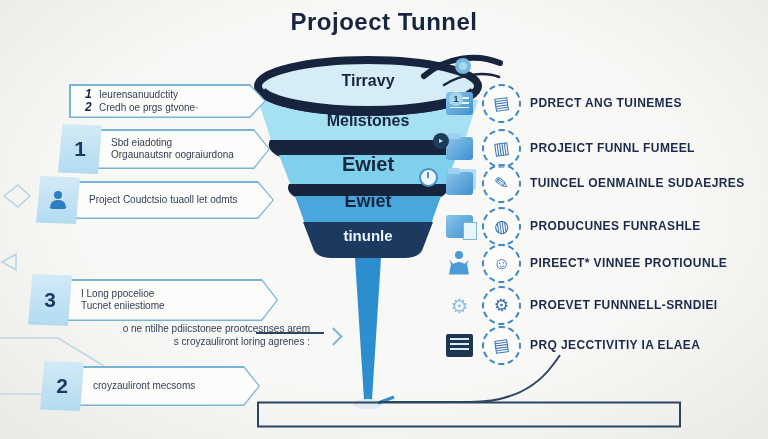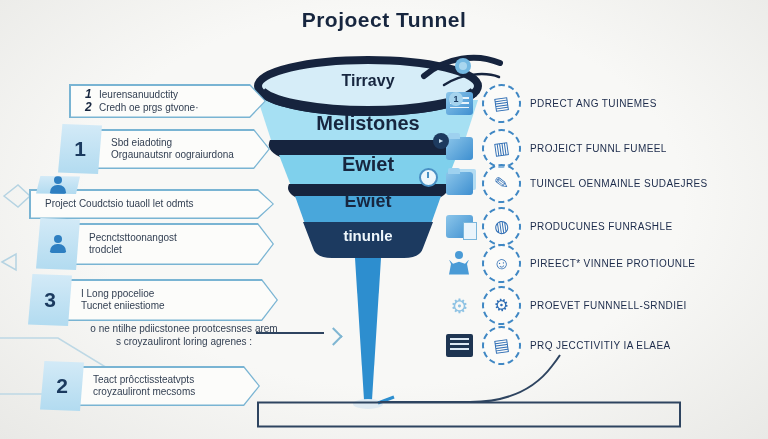--- a/index.html
+++ b/index.html
@@ -1,25 +1,25 @@
 <!DOCTYPE html>
 <html><head>
 <meta charset="utf-8">
 <style>
   html,body{margin:0;padding:0;background:#ffffff;}
   .stage{position:relative;width:768px;height:439px;overflow:hidden;
     background:radial-gradient(ellipse at 50% 45%, #f8f8f6 55%, #e9e9e6 100%);
     font-family:"Liberation Sans", sans-serif;}
   .bg{position:absolute;inset:0;width:768px;height:439px;}
   .title{position:absolute;top:8px;left:0;right:0;text-align:center;
-    font-size:21px;font-weight:800;color:#17263f;letter-spacing:.5px;}
+    font-size:24px;font-weight:800;color:#17263f;letter-spacing:.5px;}
   
   .flabel{position:absolute;text-align:center;font-weight:800;color:#17263f;}
   .fl1{top:72px;left:288px;width:160px;font-size:16px;}
-  .fl2{top:112px;left:268px;width:200px;font-size:20px;}
+  .fl2{top:112px;left:268px;width:200px;font-size:16px;}
   .fl3{top:153px;left:288px;width:160px;font-size:20px;}
   .fl4{top:191px;left:298px;width:140px;font-size:18px;}
   .fl5{top:227px;left:308px;width:120px;font-size:15px;color:#eef6fb;}
   
   .litem{position:absolute;display:flex;align-items:center;z-index:2;}
   .tab{flex:none;width:44px;align-self:stretch;margin:-5px 0;
     background:linear-gradient(180deg,#d3eaf7,#b2dbf0);
     clip-path:polygon(10% 0,100% 3%,91% 100%,0 97%);
     display:flex;align-items:center;justify-content:center;
     font-weight:800;color:#1b3a5f;font-size:21px;z-index:1;}
@@ -60,21 +60,21 @@
     clip-path:polygon(0 100%,10% 30%,0 0,20% 28%,50% 15%,80% 28%,100% 0,90% 30%,100% 100%);}
   .mini.gears{background:transparent;}
   .mini.gears::before{content:"⚙";position:absolute;inset:0;text-align:center;
     line-height:24px;font-size:20px;color:#8fc3e4;}
   .mini.clip{background:#1e3552;border-radius:2px;}
   .mini.clip::after{content:"";position:absolute;left:4px;top:4px;right:4px;bottom:4px;
     background:repeating-linear-gradient(180deg,#dce9f4 0 2px,transparent 2px 5px);}
   .cicon{flex:none;width:35px;height:35px;border:2.5px dashed #4088c4;border-radius:50%;
     color:#2e6db4;display:flex;align-items:center;justify-content:center;
     font-size:17px;transform:rotate(-8deg);background:rgba(255,255,255,.4);}
-  .rlabel{font-size:10px;font-weight:400;color:#1b2a4a;letter-spacing:.4px;white-space:nowrap;}
+  .rlabel{font-size:12px;font-weight:700;color:#1b2a4a;letter-spacing:.4px;white-space:nowrap;}
   
   .coin{position:absolute;left:449px;top:92px;width:14px;height:14px;border-radius:50%;
     background:#a6d4ee;color:#1b3a5f;font-size:9px;font-weight:800;text-align:center;line-height:14px;z-index:2;}
   .bird{position:absolute;left:433px;top:133px;width:16px;height:16px;border-radius:50%;
     background:#1d3a5f;color:#cfe6f5;font-size:8px;text-align:center;line-height:16px;z-index:2;}
   .clock{position:absolute;left:419px;top:168px;width:15px;height:15px;border:2px solid #4a90c4;
     border-radius:50%;z-index:2;background:#eef6fb;}
   .clock::after{content:"";position:absolute;left:6px;top:2px;width:2px;height:6px;background:#4a90c4;}
 </style>
 </head>
@@ -142,77 +142,63 @@
     <div class="arrow">
       <div class="a1"></div>
       <div class="a2"></div>
       <div class="txt">
         <div>Sbd eiadoting</div>
         <div>Orgaunautsnr oograiurdona</div>
       </div>
     </div>
   </div>
 
-  <div class="litem" style="left:36px;top:181px;width:238px;height:38px;flex-direction:column;">
+  <div class="litem" style="left:36px;top:181px;width:238px;height:38px;">
     <div class="tab">
       <span class="tabp"></span>
     </div>
     <div class="arrow">
       <div class="a1"></div>
       <div class="a2"></div>
       <div class="txt">
         <div>Project Coudctsio tuaoll let odmts</div>
       </div>
     </div>
   </div>
 
-  <div class="litem" style="left:36px;top:223px;width:238px;height:42px;">
-    <div class="tab">
-      <span class="tabp"></span>
-    </div>
-    <div class="arrow">
-      <div class="a1"></div>
-      <div class="a2"></div>
-      <div class="txt">
-        <div>Pecnctsttoonangost</div>
-        <div>trodclet</div>
-      </div>
-    </div>
-  </div>
 
   <div class="litem" style="left:28px;top:279px;width:250px;height:42px;">
     <div class="tab">
       <span>3</span>
     </div>
     <div class="arrow">
       <div class="a1"></div>
       <div class="a2"></div>
       <div class="txt">
         <div>I Long ppocelioe</div>
         <div>Tucnet eniiestiome</div>
       </div>
     </div>
   </div>
 
-  <div class="plain" style="left:58px;top:322px;width:252px;">
+  <div class="plain" style="left:58px;top:322px;width:252px;text-align:right;">
     <div>o ne ntilhe pdiicstonee prootcesnses arem</div>
     <div>s croyzauliront loring agrenes :</div>
     <span class="f-rule"></span>
     <span class="f-chev"></span>
   </div>
 
   <div class="litem" style="left:40px;top:366px;width:220px;height:40px;">
     <div class="tab">
       <span>2</span>
     </div>
     <div class="arrow">
       <div class="a1"></div>
       <div class="a2"></div>
       <div class="txt">
-        <div>Teact prôcctissteatvpts</div>
         <div>croyzauliront mecsoms</div>
       </div>
     </div>
   </div>
 
   <div class="rrow" style="top:83px;">
     <div class="mini chat"></div>
     <div class="cicon">▤</div>
     <div class="rlabel">PDRECT ANG TUINEMES</div>
   </div>

